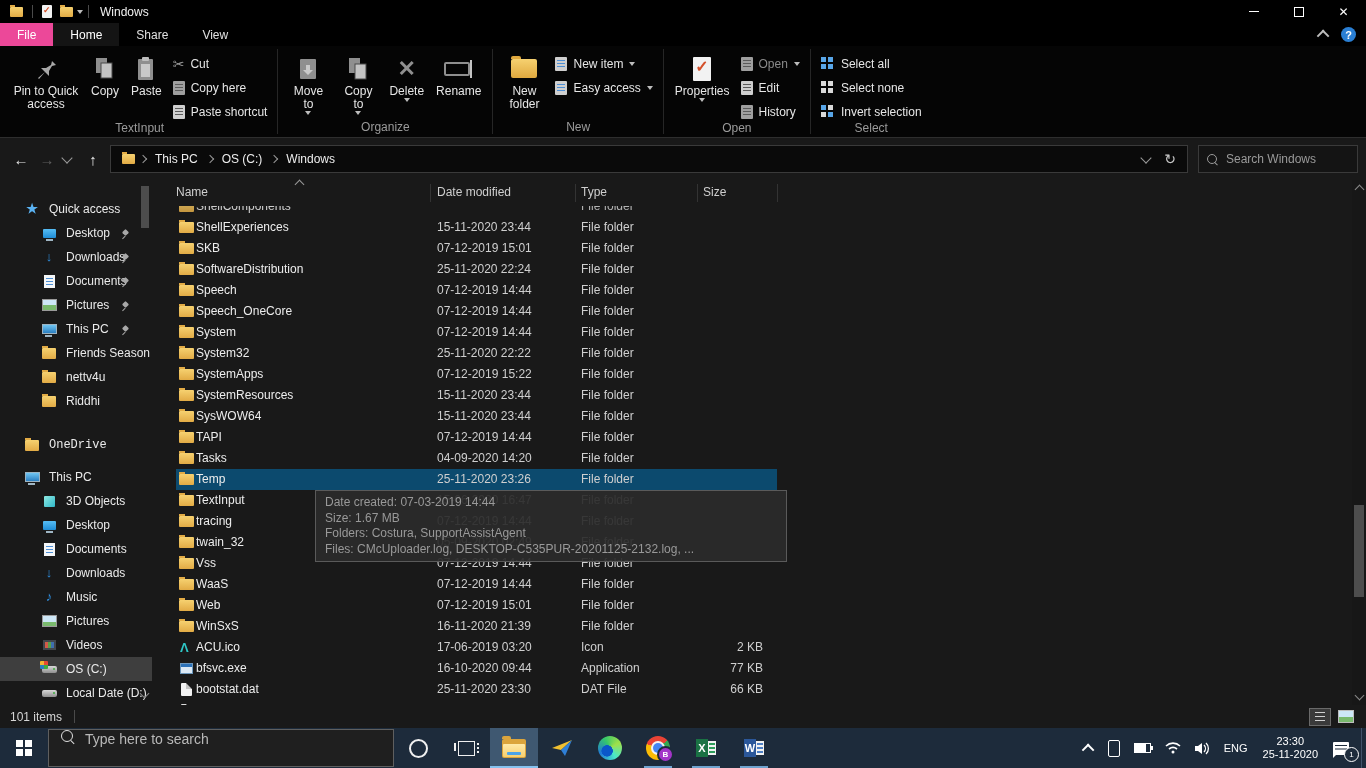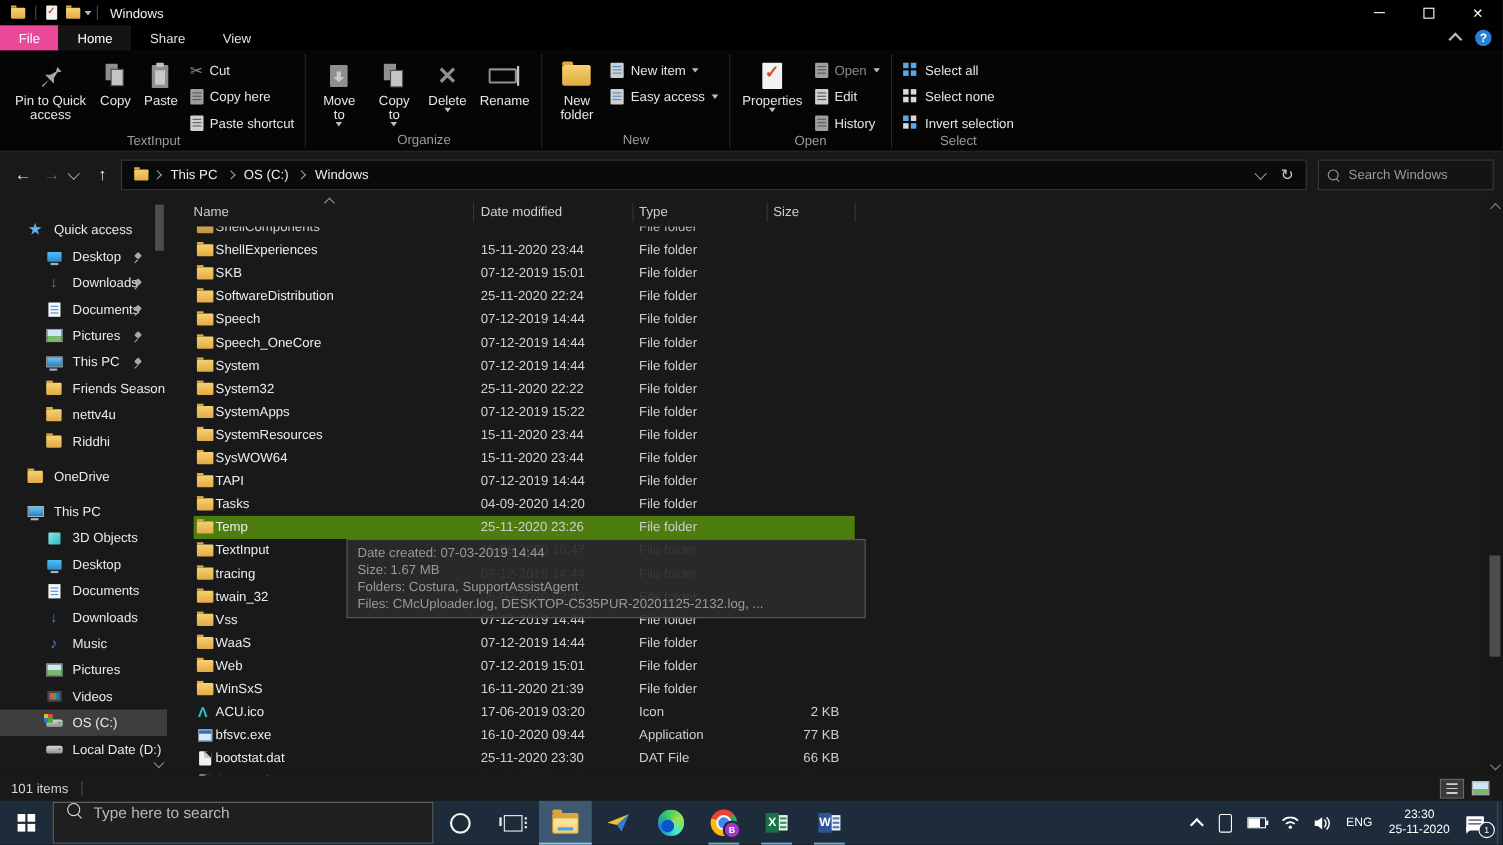--- a/index.html
+++ b/index.html
@@ -106,21 +106,21 @@
   #sb-down{position:absolute;right:4px;bottom:8px;width:6px;height:6px;border-right:1.5px solid #8a8a8a;border-bottom:1.5px solid #8a8a8a;transform:rotate(45deg)}
 
   
   #content{position:absolute;left:152px;top:0;right:14px;height:100%}
   #colhdr{position:absolute;top:0;left:0;right:0;height:26px;color:#cfcfcf}
   .hlbl{position:absolute;top:5px}
   .hdiv{position:absolute;top:4px;width:1px;height:18px;background:#333}
   #sortchev{position:absolute;left:144px;top:1px;width:6px;height:6px;border-left:1.4px solid #9a9a9a;border-top:1.4px solid #9a9a9a;transform:rotate(45deg)}
   #rows{position:absolute;top:26px;left:0;right:0}
   .frow{height:21px;position:relative;margin-left:24px;width:601px}
-  .frow.sel{background:#4d7c0f}
+  .frow.sel{background:#0c4a6e}
   .frow .cn{position:absolute;left:20px;line-height:21px;color:#ededed;white-space:nowrap}
   .frow .cd{position:absolute;left:261px;line-height:21px;color:#cfcfcf;white-space:nowrap}
   .frow .ct{position:absolute;left:405px;line-height:21px;color:#cfcfcf;white-space:nowrap}
   .frow .cs{position:absolute;left:480px;width:107px;text-align:right;line-height:21px;color:#cfcfcf;white-space:nowrap}
   .fi{position:absolute}
   .fi-folder{left:3px;top:5px;width:15px;height:11px;background:linear-gradient(180deg,#f6d170,#e2ab45);border-radius:1px}
   .fi-folder::before{content:'';position:absolute;top:-2px;left:0;width:6px;height:2px;background:#e2ab45}
   .fi-ico{left:4px;top:0;line-height:21px;color:#2ec6c6;font-weight:bold;font-size:13px}
   .fi-exe{left:4px;top:5px;width:13px;height:11px;background:#dce9f5;border:1px solid #6b96bb;box-sizing:border-box}
   .fi-exe::before{content:'';position:absolute;left:0;top:0;width:100%;height:3px;background:#2b71b8}
@@ -485,21 +485,21 @@
             <i></i>
           </span>
           <span class="slabel">nettv4u</span>
         </div>
         <div class="srow child">
           <span class="si si-folder">
             <i></i>
           </span>
           <span class="slabel">Riddhi</span>
         </div>
-        <div class="srow head" style="margin-top: 8px;">
+        <div class="srow head" style="margin-top: 20px; font-family: Liberation Mono, monospace;">
           <span class="si si-onedrive">
             <i></i>
           </span>
           <span class="slabel">OneDrive</span>
         </div>
         <div class="srow head" style="margin-top: 8px;">
           <span class="si si-thispc">
             <i></i>
           </span>
           <span class="slabel">This PC</span>

